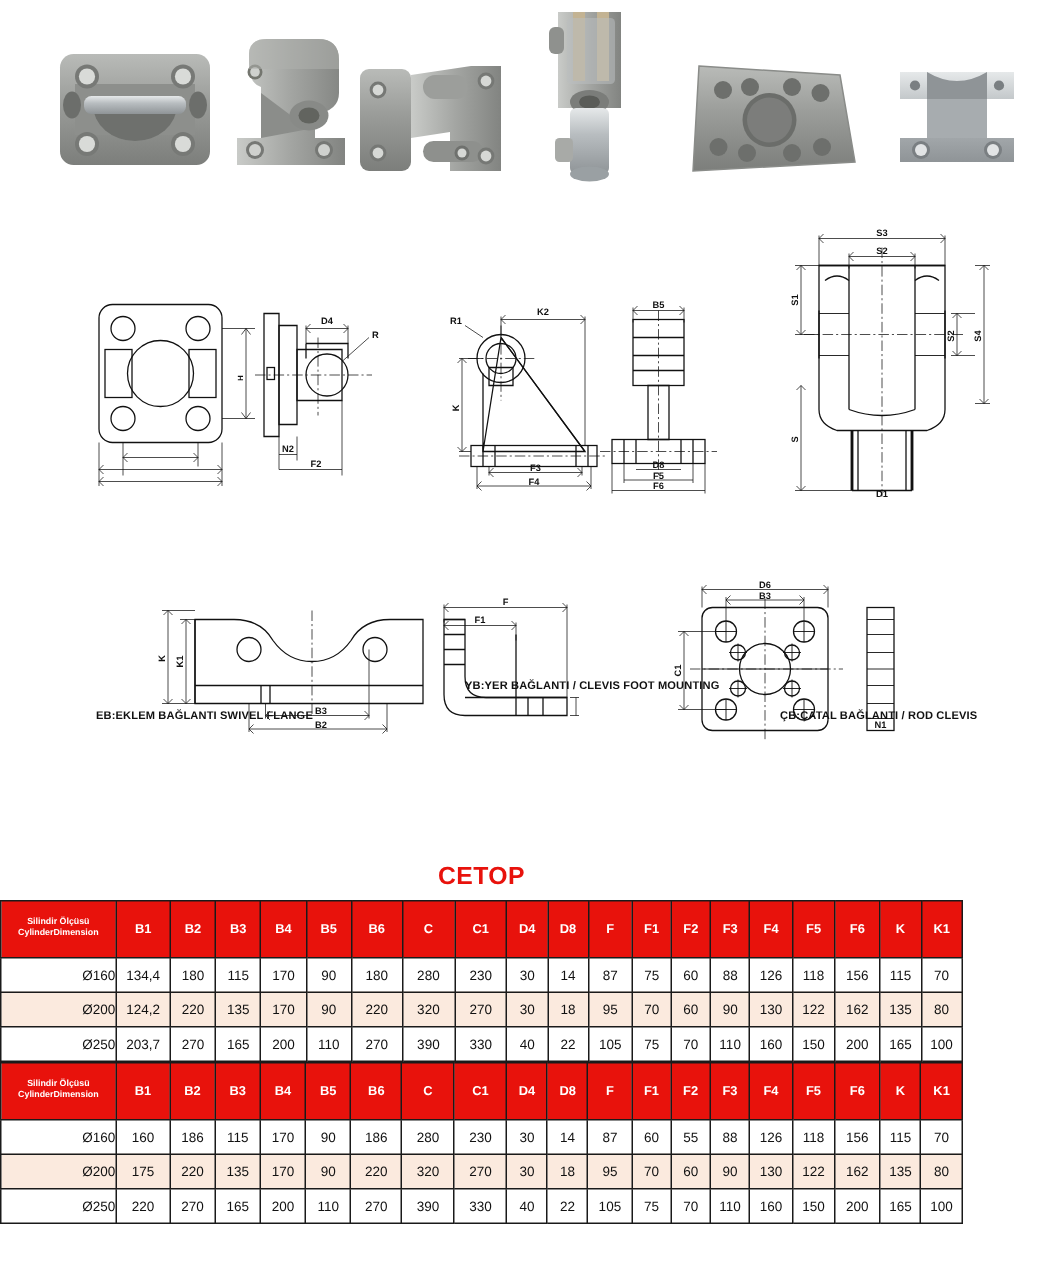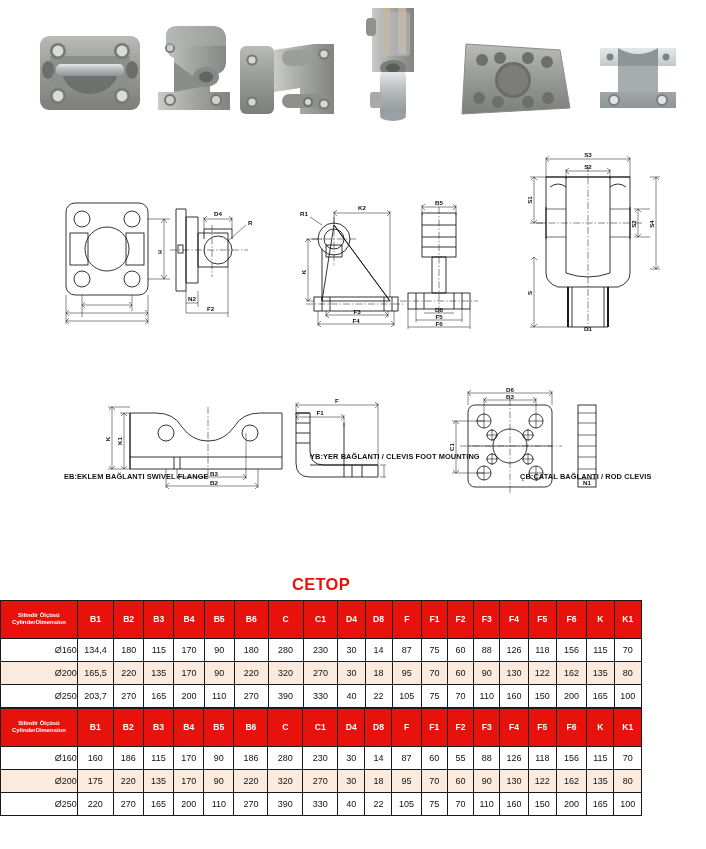--- a/index.html
+++ b/index.html
@@ -470,21 +470,21 @@
           <td>60</td>
           <td>88</td>
           <td>126</td>
           <td>118</td>
           <td>156</td>
           <td>115</td>
           <td>70</td>
         </tr>
         <tr class="alt">
           <td class="firstcol">Ø200</td>
-          <td>165,5</td>
+          <td>124,2</td>
           <td>220</td>
           <td>135</td>
           <td>170</td>
           <td>90</td>
           <td>220</td>
           <td>320</td>
           <td>270</td>
           <td>30</td>
           <td>18</td>
           <td>95</td>

